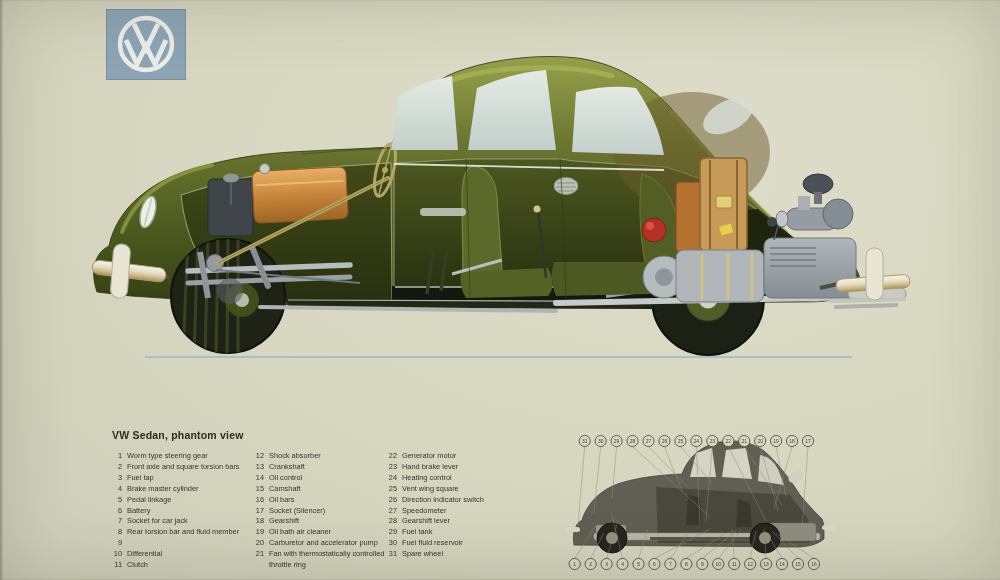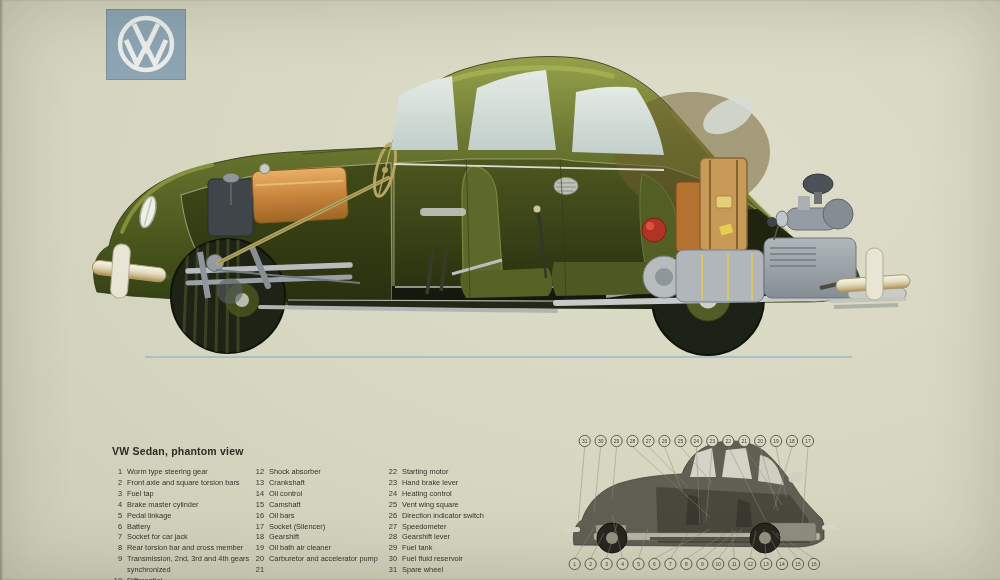--- a/index.html
+++ b/index.html
@@ -7,21 +7,21 @@
     position:relative;width:1000px;height:580px;overflow:hidden;
     background:radial-gradient(ellipse at 68% 30%, var(--bg-light,#deddc9) 0%, var(--bg,#d7d6c1) 55%, #cdccb8 100%);
     font-family:"Liberation Sans", sans-serif;
   }
   .poster::after{content:"";position:absolute;inset:0;pointer-events:none;
     box-shadow:inset 0 0 70px rgba(55,55,35,.20), inset 2px 0 2px rgba(20,20,10,.25);}
   .art{position:absolute;left:0;top:0;}
   .logo-box{position:absolute;left:106px;top:9px;width:80px;height:71px;
     background:var(--logo-bg,#8ca4b4);box-shadow:0 0 0 1px rgba(90,110,120,.35) inset;}
   .legend{position:absolute;left:110px;top:429px;width:450px;color:var(--ink,#34342b);}
-  .legend h1{font-size:10.5px;font-weight:700;margin:16px 0 10px 2px;letter-spacing:.2px;color:#2c2c24;}
+  .legend h1{font-size:10.5px;font-weight:700;margin:0 0 10px 2px;letter-spacing:.2px;color:#2c2c24;}
   .legend-cols{display:flex;}
   .legend-col{display:flex;flex-direction:column;}
   .legend-col:nth-child(1){width:142px;}
   .legend-col:nth-child(2){width:133px;}
   .legend-col:nth-child(3){width:160px;}
   .legend-item{display:flex;font-size:7.4px;line-height:10.9px;}
   .legend-item .num{width:12px;text-align:right;flex:0 0 12px;margin-right:5px;}
   .legend-item .txt{flex:1;}
   .mini{position:absolute;left:560px;top:425px;}
   .mini text{font-family:"Liberation Sans",sans-serif;font-size:4.9px;fill:#3b3b31;}
@@ -285,25 +285,24 @@
           <div class="legend-item">
             <span class="num">6</span>
             <span class="txt">Battery</span>
           </div>
           <div class="legend-item">
             <span class="num">7</span>
             <span class="txt">Socket for car jack</span>
           </div>
           <div class="legend-item">
             <span class="num">8</span>
-            <span class="txt">Rear torsion bar and cross member</span>
+            <span class="txt">Rear torsion bar and fluid member</span>
           </div>
           <div class="legend-item">
             <span class="num">9</span>
-            <span class="txt">Transmission, 2nd, 3rd and 4th gears synchronized</span>
           </div>
           <div class="legend-item">
             <span class="num">10</span>
             <span class="txt">Differential</span>
           </div>
           <div class="legend-item">
             <span class="num">11</span>
             <span class="txt">Clutch</span>
           </div>
         </div>
@@ -339,26 +338,27 @@
           <div class="legend-item">
             <span class="num">19</span>
             <span class="txt">Oil bath air cleaner</span>
           </div>
           <div class="legend-item">
             <span class="num">20</span>
             <span class="txt">Carburetor and accelerator pump</span>
           </div>
           <div class="legend-item">
             <span class="num">21</span>
+            <span class="txt">Fan with thermostatically controlled throttle ring</span>
           </div>
         </div>
         <div class="legend-col">
           <div class="legend-item">
             <span class="num">22</span>
-            <span class="txt">Starting motor</span>
+            <span class="txt">Generator motor</span>
           </div>
           <div class="legend-item">
             <span class="num">23</span>
             <span class="txt">Hand brake lever</span>
           </div>
           <div class="legend-item">
             <span class="num">24</span>
             <span class="txt">Heating control</span>
           </div>
           <div class="legend-item">

